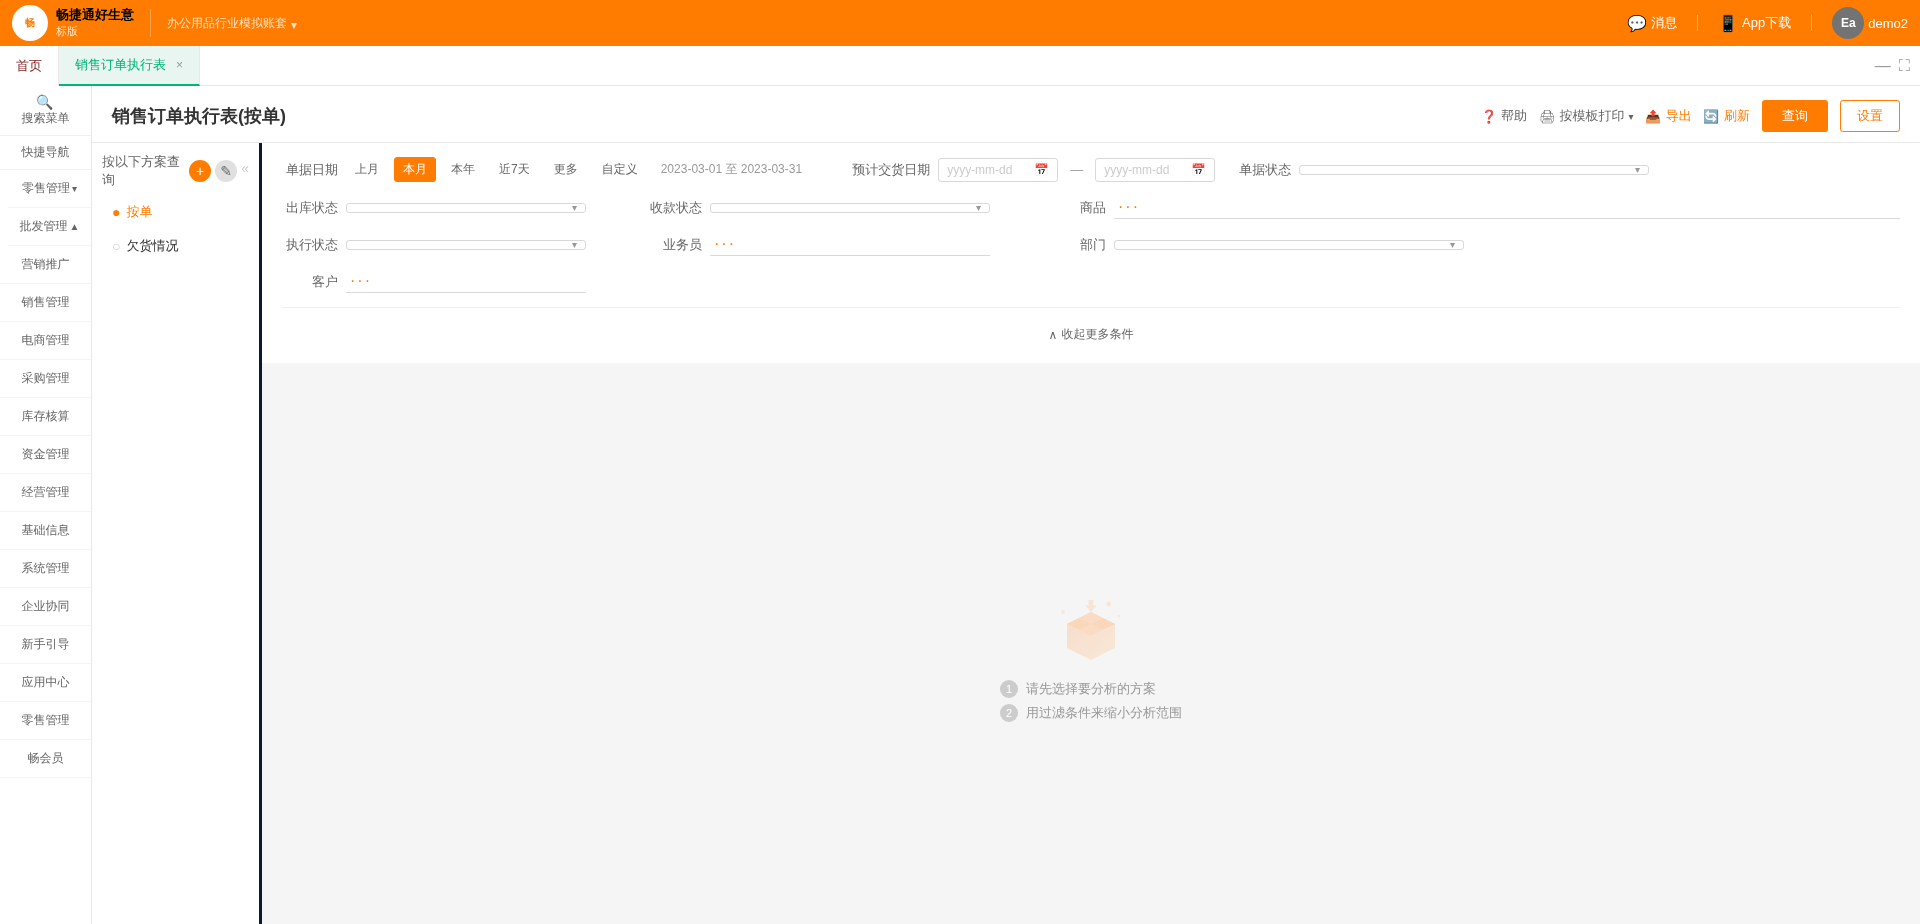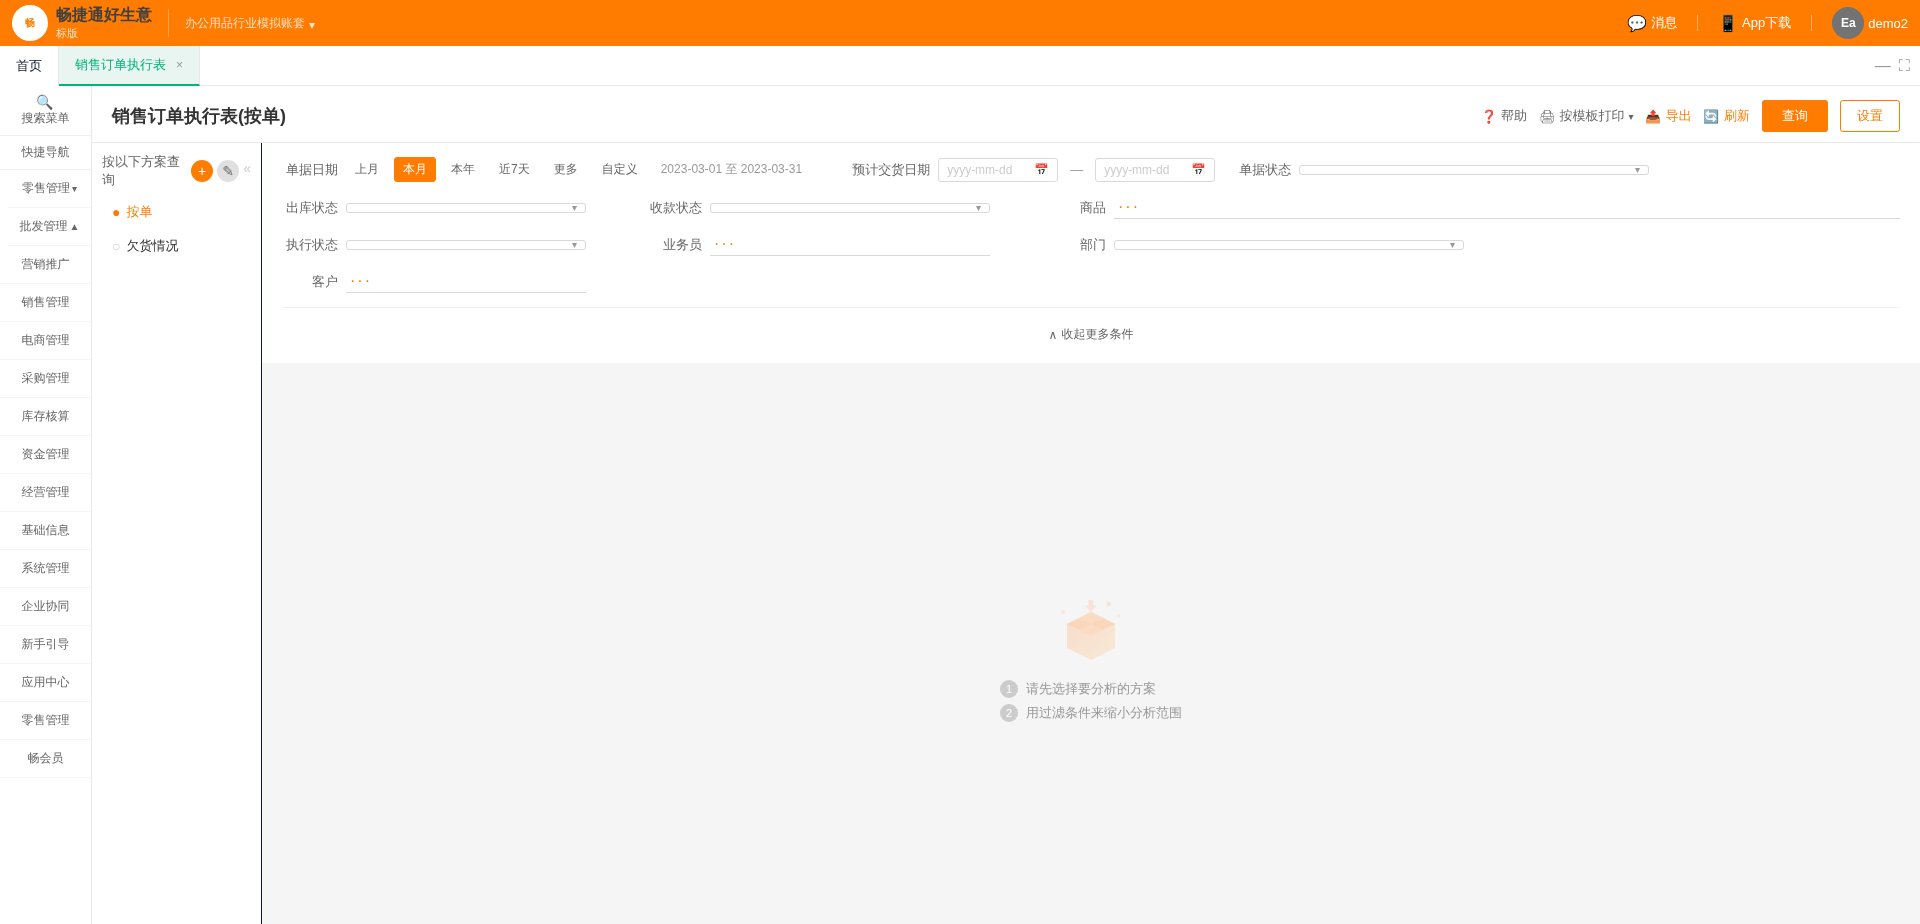--- a/index.html
+++ b/index.html
@@ -13,21 +13,21 @@
     .top-header-left { display: flex; align-items: center; gap: 8px; }
     .logo-icon { width: 36px; height: 36px; background: #fff; border-radius: 50%; display: flex; align-items: center; justify-content: center; font-size: 10px; color: #ff7c00; font-weight: bold; }
     .breadcrumb-nav { color: #ffe0c0; font-size: 12px; display: flex; align-items: flex-end; gap: 4px; }
     .top-header-right { display: flex; align-items: center; gap: 20px; color: #fff; font-size: 13px; }
     .header-action { display: flex; align-items: center; gap: 4px; cursor: pointer; }
     .user-avatar { width: 32px; height: 32px; border-radius: 50%; background: #ccc; display: flex; align-items: center; justify-content: center; font-size: 11px; color: #fff; overflow: hidden; }
 
     
     .tab-bar { height: 40px; background: #fff; display: flex; align-items: center; padding: 0 0; border-bottom: 1px solid #e8e8e8; flex-shrink: 0; }
     .tab-item { height: 40px; display: flex; align-items: center; padding: 0 16px; cursor: pointer; font-size: 13px; color: #666; border-right: 1px solid #e8e8e8; gap: 6px; }
-    .tab-item.home { background: #fff; color: #0f172a; }
+    .tab-item.home { background: #fff; color: #7f1d1d; }
     .tab-item.active { background: #e8f5f0; color: #00b578; border-bottom: 2px solid #00b578; }
     .tab-close { font-size: 12px; color: #999; cursor: pointer; margin-left: 4px; }
     .tab-controls { margin-left: auto; display: flex; align-items: center; padding-right: 10px; gap: 8px; }
     .tab-ctrl-btn { cursor: pointer; color: #999; font-size: 16px; }
 
     
     .main-area { display: flex; flex: 1; overflow: hidden; }
 
     
     .sidebar { width: 92px; background: #fff; border-right: 1px solid #e8e8e8; display: flex; flex-direction: column; overflow-y: auto; flex-shrink: 0; }
@@ -59,21 +59,21 @@
     .filter-row { display: flex; align-items: center; gap: 20px; margin-bottom: 14px; flex-wrap: nowrap; }
     .filter-field { display: flex; align-items: center; gap: 8px; }
     .filter-label { color: #666; font-size: 13px; white-space: nowrap; min-width: 56px; text-align: right; }
     .date-filter-group { display: flex; align-items: center; gap: 6px; }
     .date-btn { padding: 3px 8px; border-radius: 3px; cursor: pointer; font-size: 12px; color: #666; border: 1px solid transparent; }
     .date-btn.active { background: #ff7c00; color: #fff; border-color: #ff7c00; }
     .date-input { border: 1px solid #d9d9d9; border-radius: 3px; padding: 4px 8px; font-size: 12px; color: #999; width: 120px; display: flex; align-items: center; justify-content: space-between; cursor: pointer; }
     .date-input .cal-icon { color: #ff7c00; }
     .dots-btn { color: #ff7c00; cursor: pointer; font-size: 16px; letter-spacing: 2px; }
     .collapse-btn { display: flex; align-items: center; justify-content: center; gap: 4px; color: #666; cursor: pointer; font-size: 12px; padding: 6px; margin-top: 4px; }
-    .left-nav-panel { width: 170px; background: #fff; border-right: 1px solid #0f172a; flex-shrink: 0; }
+    .left-nav-panel { width: 170px; background: #fff; border-right: 3px solid #0f172a; flex-shrink: 0; }
     .empty-state { display: flex; flex-direction: column; align-items: center; gap: 12px; }
     .empty-tips { display: flex; flex-direction: column; gap: 6px; }
     .empty-tip { display: flex; align-items: center; gap: 8px; font-size: 13px; color: #999; }
     .tip-num { width: 18px; height: 18px; border-radius: 50%; background: #ccc; color: #fff; font-size: 11px; display: flex; align-items: center; justify-content: center; flex-shrink: 0; }
 
     
     .empty-box-svg { width: 80px; height: 80px; opacity: 0.5; }
 
     .orange-dot { color: #ff7c00; }
 
@@ -94,21 +94,21 @@
 <body>
 
 <div class="app-shell">
 
   <div class="top-header">
     <div class="top-header-left">
       <div class="logo-icon">
         <span>畅</span>
       </div>
       <div style="display:flex;flex-direction:column;line-height:1.3">
-        <span style="color:#404040;font-size:16px;font-weight:600;">畅捷通好生意</span>
+        <span style="color:#000000;font-size:13px;font-weight:600;">畅捷通好生意</span>
         <span style="color:rgba(255,255,255,0.8);font-size:11px;">标版</span>
       </div>
       <div style="width:1px;height:28px;background:rgba(255,255,255,0.3);margin:0 8px;"></div>
       <div class="breadcrumb-nav">
         <span>办公用品行业模拟账套</span>
         <span>▾</span>
       </div>
     </div>
     <div class="top-header-right">
       <div class="header-action">

